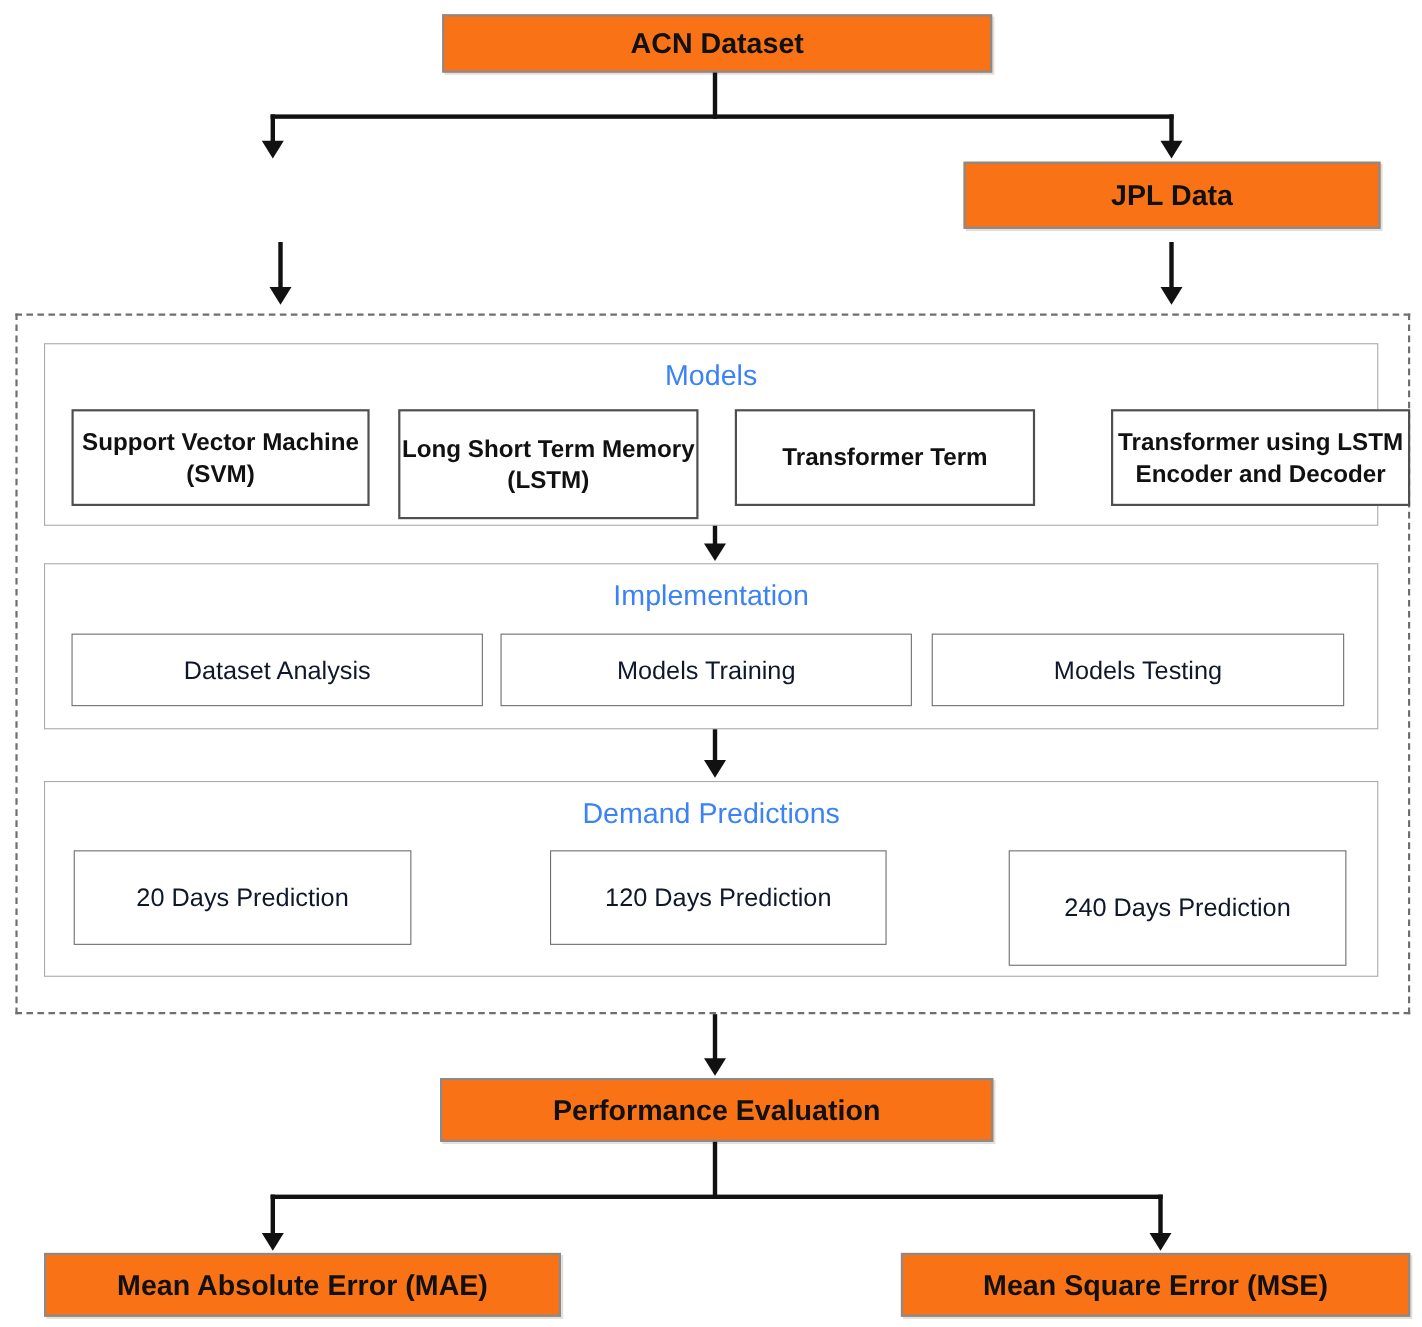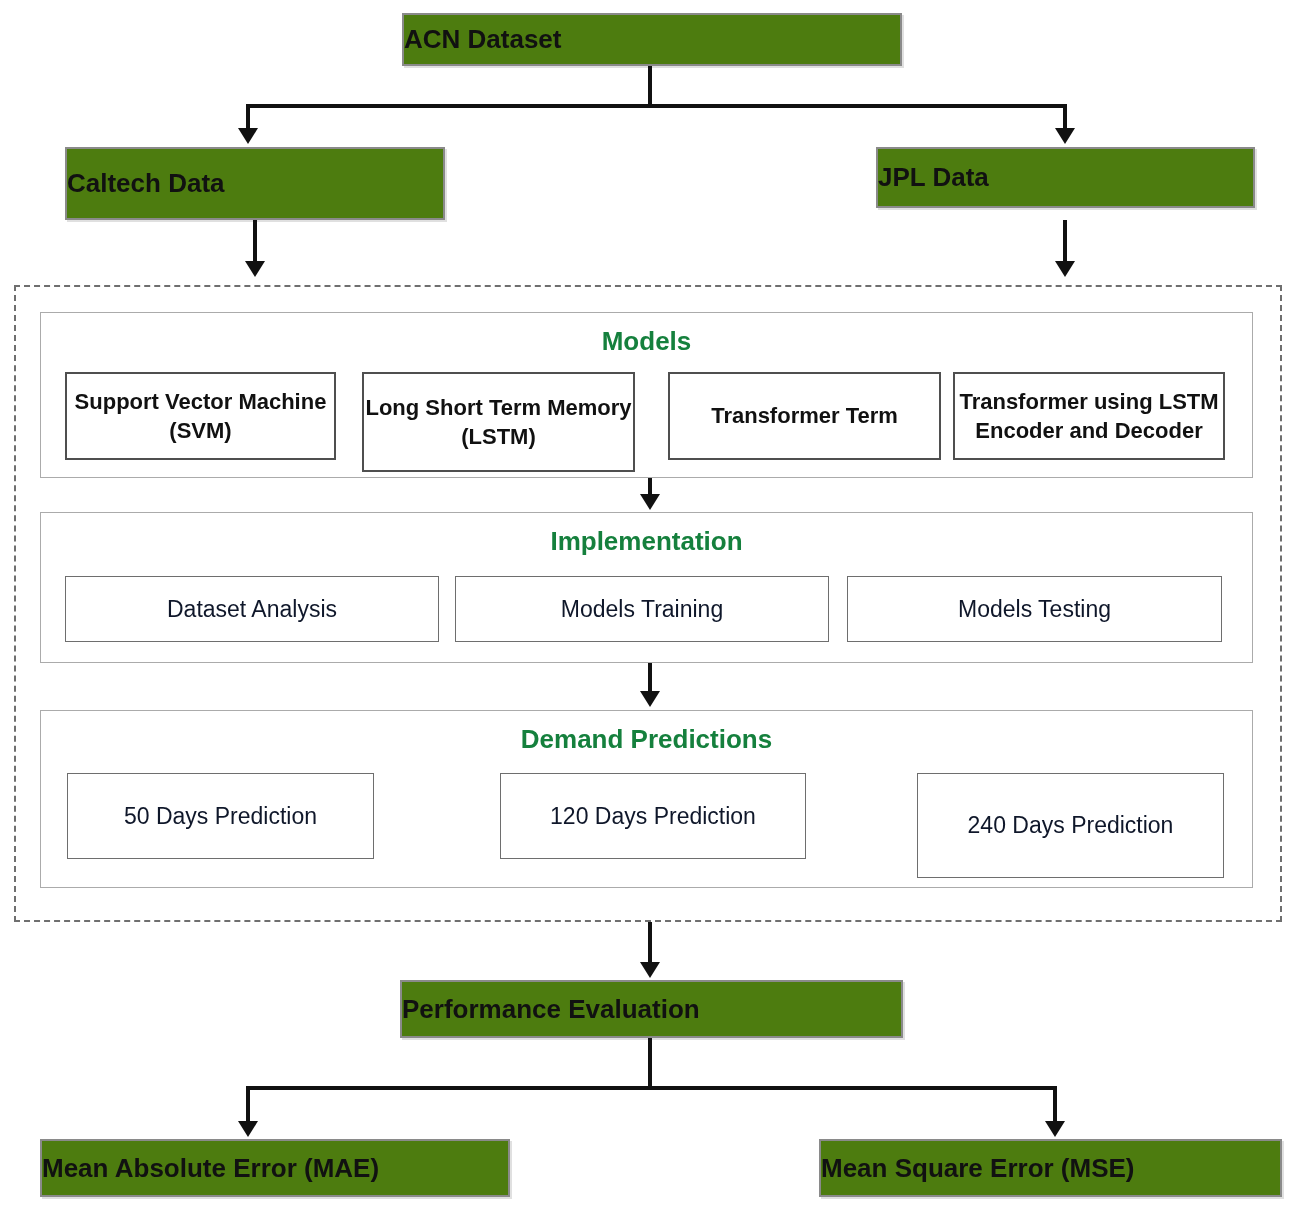--- a/index.html
+++ b/index.html
@@ -9,25 +9,26 @@
     height: 1206px;
     background: #ffffff;
     font-family: "Liberation Sans", "DejaVu Sans", sans-serif;
     color: #111111;
     overflow: hidden;
   }
 
   
   .node-box {
     position: absolute;
-    background: #4d7c0f;
+    background: #f97316;
     border: 2px solid #8a8a8a;
     box-shadow: 2px 2px 0 rgba(0,0,0,0.12);
     display: flex;
     align-items: center;
+    justify-content: center;
     font-weight: 700;
     font-size: 26px;
     color: #111111;
     text-align: center;
     box-sizing: border-box;
   }
   .model-box {
     position: absolute;
     background: #ffffff;
     border: 2px solid #4f4f4f;
@@ -59,23 +60,23 @@
     position: absolute;
     border: 1.5px solid #ababab;
     box-sizing: border-box;
     background: transparent;
   }
   .section-title {
     position: absolute;
     left: 0; right: 0;
     top: 13px;
     text-align: center;
-    font-weight: 700;
+    font-weight: 400;
     font-size: 26px;
-    color: #15803d;
+    color: #3b82f6;
   }
   .outer-container {
     position: absolute;
     left: 14px; top: 285px;
     width: 1268px; height: 637px;
     border: 2px dashed #6f6f6f;
     box-sizing: border-box;
   }
 
   
@@ -91,21 +92,21 @@
 
   
   #acn-box        { left: 402px;  top: 13px;   width: 500px; height: 53px; }
   #caltech-box    { left: 65px;   top: 147px;  width: 380px; height: 73px; }
   #jpl-box        { left: 876px;  top: 147px;  width: 379px; height: 61px; }
 
   #models-section         { left: 40px; top: 312px; width: 1213px; height: 166px; }
   #model-box-svm          { left: 65px;  top: 372px; width: 271px; height: 88px; }
   #model-box-lstm         { left: 362px; top: 372px; width: 273px; height: 100px; justify-content: center; }
   #model-box-transformer  { left: 668px; top: 372px; width: 273px; height: 88px; }
-  #model-box-translstm    { left: 953px; top: 372px; width: 272px; height: 88px; }
+  #model-box-translstm    { left: 1010px; top: 372px; width: 272px; height: 88px; }
 
   #implementation-section { left: 40px;  top: 512px; width: 1213px; height: 151px; }
   #impl-box-analysis      { left: 65px;  top: 576px; width: 374px; height: 66px; }
   #impl-box-training      { left: 455px; top: 576px; width: 374px; height: 66px; }
   #impl-box-testing       { left: 847px; top: 576px; width: 375px; height: 66px; }
 
   #predictions-section    { left: 40px;  top: 710px; width: 1213px; height: 178px; }
   #pred-box-30            { left: 67px;  top: 773px; width: 307px; height: 86px; }
   #pred-box-120           { left: 500px; top: 773px; width: 306px; height: 86px; }
   #pred-box-240           { left: 917px; top: 773px; width: 307px; height: 105px; }
@@ -123,23 +124,20 @@
     <span>ACN Dataset</span>
   </div>
 
   <div class="vline" style="left:648px; top:66px;  height:42px;"></div>
   <div class="hline" style="left:246px; top:104px; width:821px;"></div>
   <div class="vline" style="left:246px;  top:104px; height:26px;"></div>
   <div class="arrowhead" style="left:238px;  top:128px;"></div>
   <div class="vline" style="left:1063px; top:104px; height:26px;"></div>
   <div class="arrowhead" style="left:1055px; top:128px;"></div>
 
-  <div id="caltech-box" class="node-box">
-    <span>Caltech Data</span>
-  </div>
   <div id="jpl-box" class="node-box">
     <span>JPL Data</span>
   </div>
 
   <div class="vline" style="left:253px;  top:220px; height:43px;"></div>
   <div class="arrowhead" style="left:245px;  top:261px;"></div>
   <div class="vline" style="left:1063px; top:220px; height:43px;"></div>
   <div class="arrowhead" style="left:1055px; top:261px;"></div>
 
   <div class="outer-container"></div>
@@ -179,21 +177,21 @@
     <span>Models Training</span>
   </div>
 
   <div class="vline" style="left:648px; top:663px; height:30px;"></div>
   <div class="arrowhead" style="left:640px; top:691px;"></div>
 
   <div id="predictions-section" class="section">
     <div class="section-title">Demand Predictions</div>
   </div>
   <div id="pred-box-30" class="soft-box">
-    <span>50 Days Prediction</span>
+    <span>20 Days Prediction</span>
   </div>
   <div id="pred-box-120" class="soft-box">
     <span>120 Days Prediction</span>
   </div>
   <div id="pred-box-240" class="soft-box">
     <span>240 Days Prediction</span>
   </div>
 
   <div class="vline" style="left:648px; top:922px; height:42px;"></div>
   <div class="arrowhead" style="left:640px; top:962px;"></div>

